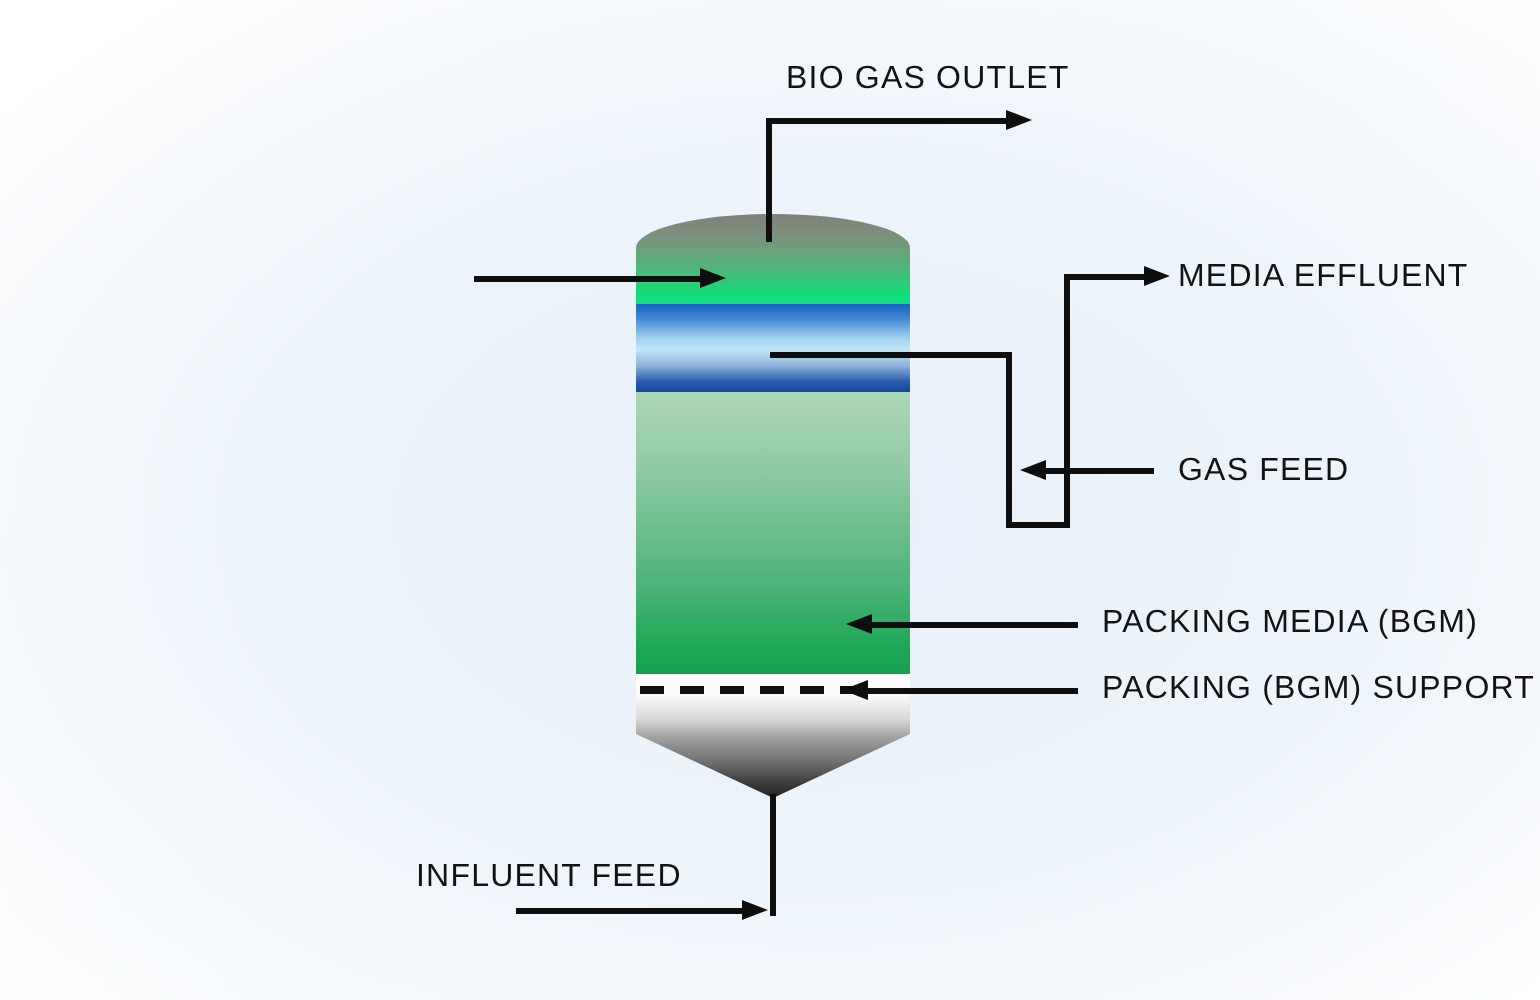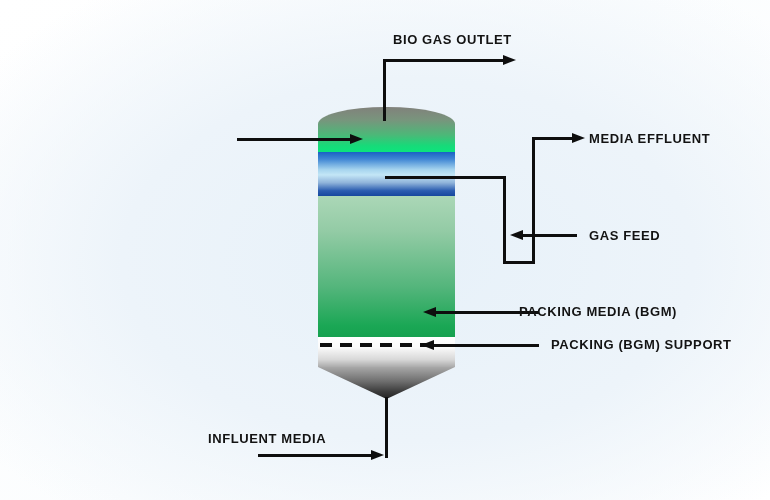--- a/index.html
+++ b/index.html
@@ -7,22 +7,22 @@
     position:relative;
     width:770px;height:500px;
     overflow:hidden;
     background:
       radial-gradient(ellipse 520px 330px at 53% 52%, #e7f1f9 0%, #edf4fa 55%, rgba(255,255,255,0) 100%),
       linear-gradient(135deg,#ffffff 0%, #fbfdfe 50%, #ffffff 100%);
     font-family:"Liberation Sans", sans-serif;
   }
   .label{
     position:absolute;
-    font-weight:700;
-    font-size:13px;
+    font-weight:400;
+    font-size:16px;
     letter-spacing:.6px;
     color:#131313;
     white-space:nowrap;
     line-height:14px;
   }
   .line{position:absolute;background:#0e0e0e;}
   .arrow-r{position:absolute;width:0;height:0;
     border-top:5px solid transparent;border-bottom:5px solid transparent;
     border-left:13px solid #0e0e0e;}
   .arrow-l{position:absolute;width:0;height:0;
@@ -73,24 +73,24 @@
   <div class="line" style="left:532px;top:137px;width:41px;height:3px;"></div>
   <div class="arrow-r" style="left:572px;top:133px;"></div>
   <div class="label" style="left:589px;top:132px;">MEDIA EFFLUENT</div>
 
   <div class="line" style="left:523px;top:234px;width:54px;height:3px;"></div>
   <div class="arrow-l" style="left:510px;top:230px;"></div>
   <div class="label" style="left:589px;top:229px;">GAS FEED</div>
 
   <div class="line" style="left:436px;top:311px;width:103px;height:3px;"></div>
   <div class="arrow-l" style="left:423px;top:307px;"></div>
-  <div class="label" style="left:519px;top:305px;">PACKING MEDIA (BGM)</div>
+  <div class="label" style="left:551px;top:305px;">PACKING MEDIA (BGM)</div>
 
   <div class="line" style="left:434px;top:344px;width:105px;height:3px;"></div>
   <div class="arrow-l" style="left:421px;top:340px;"></div>
   <div class="label" style="left:551px;top:338px;">PACKING (BGM) SUPPORT</div>
 
   <div class="line" style="left:385px;top:397px;width:3px;height:61px;"></div>
   <div class="line" style="left:258px;top:454px;width:114px;height:3px;"></div>
   <div class="arrow-r" style="left:371px;top:450px;"></div>
-  <div class="label" style="left:208px;top:432px;">INFLUENT MEDIA</div>
+  <div class="label" style="left:208px;top:432px;">INFLUENT FEED</div>
 
 </div>
 
 </body></html>

